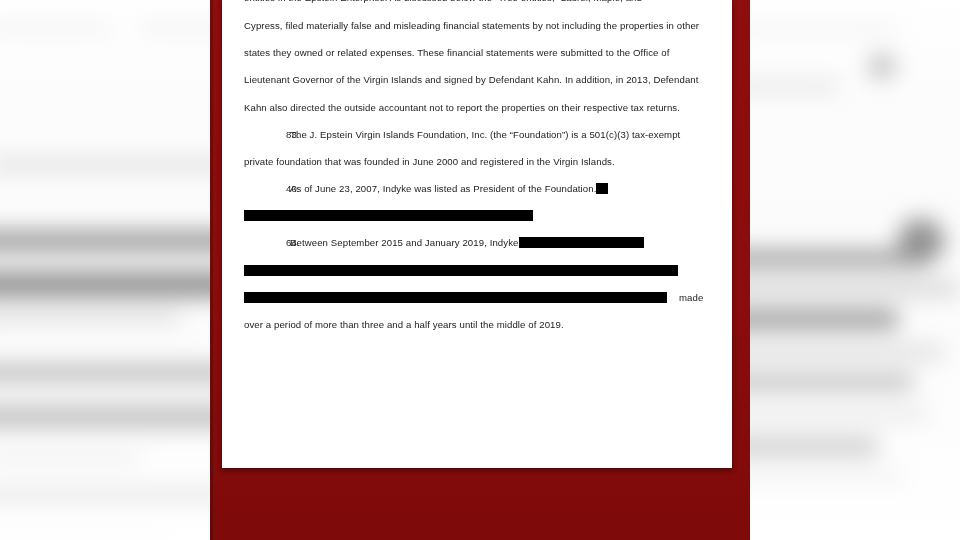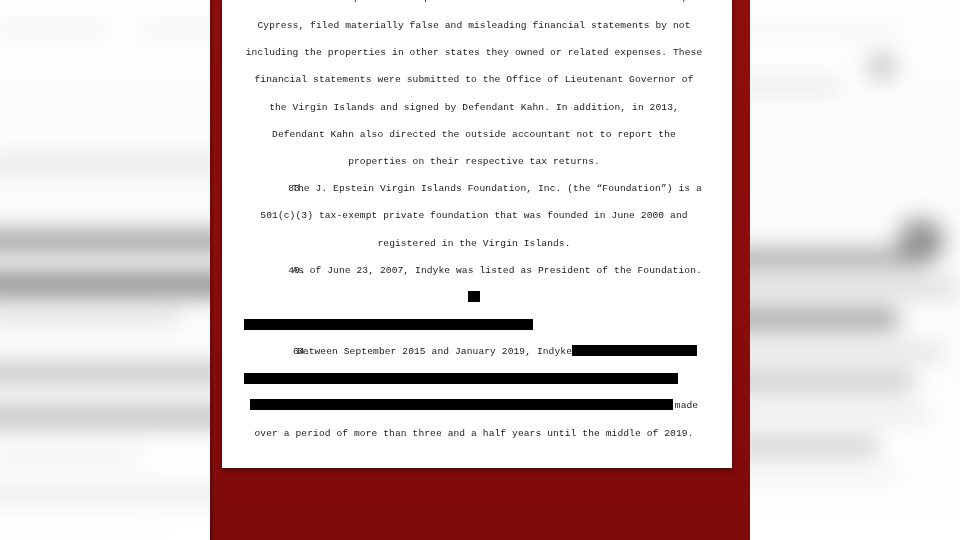--- a/index.html
+++ b/index.html
@@ -96,25 +96,25 @@
   #page-body {
     position: absolute;
     left: 22px;
     top: 0;
     width: 460px;
   }
 
   .doc-line,
   .doc-para {
     color: #1b1b1b;
-    font-family: Liberation Mono, monospace;
+    font-family: Liberation Sans, sans-serif;
     font-size: 9.6px;
     line-height: 27.2px;
     letter-spacing: 0.01em;
-    text-align: center;
+    text-align: left;
     white-space: normal;
   }
 
   
   #line-clipped {
     position: relative;
     height: 12px;
     overflow: hidden;
     margin-bottom: 2px;
   }
@@ -149,21 +149,21 @@
     height: 11px;
     margin: 8px 0 8px 0;
   }
 
   .r-sq      { width: 12px; }
   .r-84-line { width: 289px; }
   .r-85-a    { width: 125px; }
   .r-85-b    { width: 434px; }
   .r-85-c    { width: 423px; }
 
-  .trail-word { margin-left: 2px; }
+  .trail-word { margin-left: 12px; }
 </style>
 </head>
 <body>
 
 <div id="stage">
 
   <div class="blur-bg" id="blur-left">
     <div class="blur-inner">
       <div class="blur-band light" style="left:30px;  top:58px;  width:120px; height:12px;"></div>
       <div class="blur-band light" style="left:180px; top:58px;  width:120px; height:12px;"></div>

